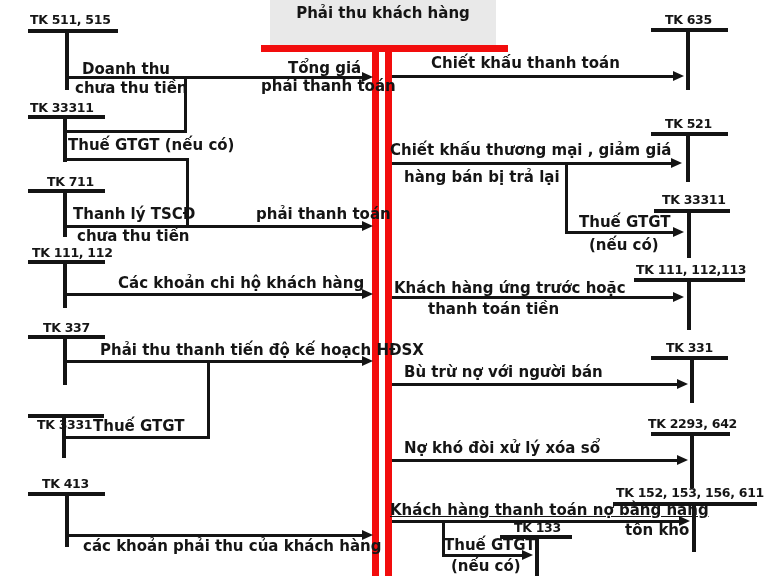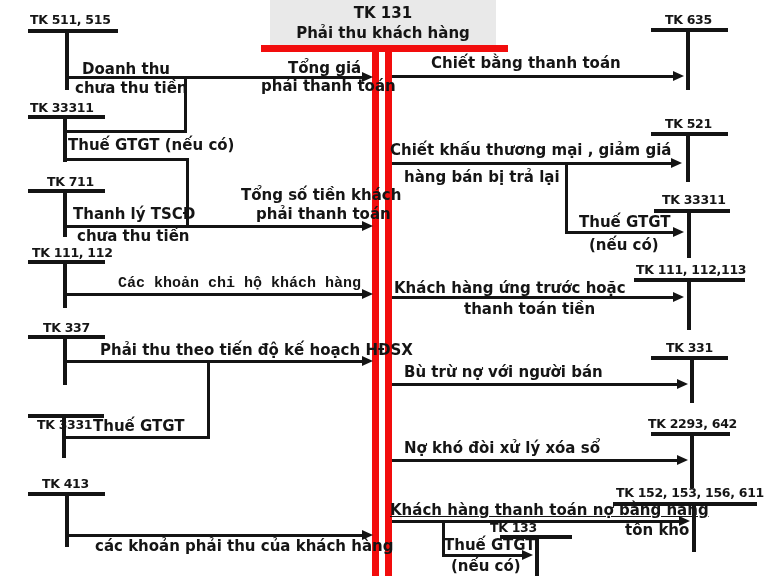--- a/index.html
+++ b/index.html
@@ -26,21 +26,20 @@
     position:absolute;left:270px;top:0;width:226px;height:45px;
     background:var(--title_bg);text-align:center;font-size:15px;line-height:20px;padding-top:3px;box-sizing:border-box;
   }
 </style>
 </head>
 <body>
 
 <div class="canvas">
 
   <div class="titlebox">
-    <div>TK 131</div>
     <div>Phải thu khách hàng</div>
   </div>
   <div class="redh" style="left:261px;top:45px;width:247px;height:7px;"></div>
   <div class="redh" style="left:372px;top:52px;width:7px;height:524px;"></div>
   <div class="redh" style="left:385px;top:52px;width:7px;height:524px;"></div>
 
   <div class="tk" style="left:30px;top:13px;">TK 511, 515</div>
   <div class="ul" style="left:28px;top:29px;width:90px;"></div>
   <div class="stem" style="left:65px;top:33px;height:57px;"></div>
 
@@ -63,61 +62,60 @@
   <div class="vl" style="left:186px;top:158px;height:69px;"></div>
 
   <div class="tk" style="left:47px;top:175px;">TK 711</div>
   <div class="ul" style="left:28px;top:189px;width:77px;"></div>
   <div class="stem" style="left:63px;top:193px;height:44px;"></div>
 
   <div class="hl" style="left:67px;top:225px;width:296px;"></div>
   <div class="ah" style="left:362px;top:221px;"></div>
   <div class="lbl" style="left:73px;top:207px;">Thanh lý TSCĐ</div>
   <div class="lbl" style="left:77px;top:229px;">chưa thu tiền</div>
-  <div class="lbl" style="left:241px;top:188px;">Tổng số tiền khách</div>
   <div class="lbl" style="left:256px;top:207px;">phải thanh toán</div>
 
   <div class="tk" style="left:32px;top:246px;">TK 111, 112</div>
   <div class="ul" style="left:28px;top:260px;width:77px;"></div>
   <div class="stem" style="left:63px;top:264px;height:44px;"></div>
 
   <div class="hl" style="left:65px;top:293px;width:298px;"></div>
   <div class="ah" style="left:362px;top:289px;"></div>
-  <div class="lbl" style="left:118px;top:276px;font-family:Liberation Mono, monospace;">Các khoản chi hộ khách hàng</div>
+  <div class="lbl" style="left:118px;top:276px;">Các khoản chi hộ khách hàng</div>
 
   <div class="tk" style="left:43px;top:321px;">TK 337</div>
   <div class="ul" style="left:28px;top:335px;width:77px;"></div>
   <div class="stem" style="left:63px;top:339px;height:46px;"></div>
 
   <div class="hl" style="left:65px;top:360px;width:298px;"></div>
   <div class="ah" style="left:362px;top:356px;"></div>
-  <div class="lbl" style="left:100px;top:343px;">Phải thu theo tiến độ kế hoạch HĐSX</div>
+  <div class="lbl" style="left:100px;top:343px;">Phải thu thanh tiến độ kế hoạch HĐSX</div>
 
   <div class="vl" style="left:207px;top:362px;height:77px;"></div>
   <div class="hl" style="left:63px;top:436px;width:147px;"></div>
 
   <div class="tk" style="left:37px;top:418px;">TK 3331</div>
   <div class="ul" style="left:28px;top:414px;width:76px;"></div>
   <div class="stem" style="left:62px;top:418px;height:40px;"></div>
   <div class="lbl" style="left:93px;top:419px;">Thuế GTGT</div>
 
   <div class="tk" style="left:42px;top:477px;">TK 413</div>
   <div class="ul" style="left:28px;top:492px;width:77px;"></div>
   <div class="stem" style="left:65px;top:496px;height:51px;"></div>
 
   <div class="hl" style="left:67px;top:534px;width:296px;"></div>
   <div class="ah" style="left:362px;top:530px;"></div>
-  <div class="lbl" style="left:95px;top:539px;">các khoản phải thu của khách hàng</div>
+  <div class="lbl" style="left:83px;top:539px;">các khoản phải thu của khách hàng</div>
 
   <div class="tk" style="left:665px;top:13px;">TK 635</div>
   <div class="ul" style="left:651px;top:28px;width:77px;"></div>
   <div class="stem" style="left:686px;top:32px;height:58px;"></div>
   <div class="hl" style="left:392px;top:75px;width:281px;"></div>
   <div class="ah" style="left:673px;top:71px;"></div>
-  <div class="lbl" style="left:431px;top:56px;">Chiết bằng thanh toán</div>
+  <div class="lbl" style="left:431px;top:56px;">Chiết khấu thanh toán</div>
 
   <div class="tk" style="left:665px;top:117px;">TK 521</div>
   <div class="ul" style="left:651px;top:132px;width:77px;"></div>
   <div class="stem" style="left:686px;top:136px;height:46px;"></div>
   <div class="hl" style="left:392px;top:162px;width:279px;"></div>
   <div class="ah" style="left:671px;top:158px;"></div>
   <div class="lbl" style="left:404px;top:170px;">hàng bán bị trả lại</div>
   <div class="lbl" style="left:390px;top:143px;">Chiết khấu thương mại , giảm giá</div>
 
   <div class="vl" style="left:565px;top:164px;height:70px;"></div>
@@ -129,21 +127,21 @@
   <div class="tk" style="left:662px;top:193px;">TK 33311</div>
   <div class="ul" style="left:654px;top:209px;width:76px;"></div>
   <div class="stem" style="left:687px;top:213px;height:45px;"></div>
 
   <div class="tk" style="left:636px;top:263px;">TK 111, 112,113</div>
   <div class="ul" style="left:634px;top:278px;width:111px;"></div>
   <div class="stem" style="left:687px;top:282px;height:48px;"></div>
   <div class="hl" style="left:392px;top:296px;width:281px;"></div>
   <div class="ah" style="left:673px;top:292px;"></div>
   <div class="lbl" style="left:394px;top:281px;">Khách hàng ứng trước hoặc</div>
-  <div class="lbl" style="left:464px;top:302px;text-align:center;">thanh toán tiền</div>
+  <div class="lbl" style="left:428px;top:302px;text-align:center;">thanh toán tiền</div>
 
   <div class="tk" style="left:666px;top:341px;">TK 331</div>
   <div class="ul" style="left:651px;top:356px;width:77px;"></div>
   <div class="stem" style="left:690px;top:360px;height:43px;"></div>
   <div class="hl" style="left:392px;top:383px;width:285px;"></div>
   <div class="ah" style="left:677px;top:379px;"></div>
   <div class="lbl" style="left:404px;top:365px;">Bù trừ nợ với người bán</div>
 
   <div class="tk" style="left:648px;top:417px;">TK 2293, 642</div>
   <div class="ul" style="left:651px;top:432px;width:79px;"></div>
@@ -159,17 +157,17 @@
   <div class="ah" style="left:679px;top:516px;"></div>
   <div class="lbl" style="left:390px;top:503px;text-decoration:underline;">Khách hàng thanh toán nợ bằng hàng</div>
   <div class="lbl" style="left:625px;top:523px;">tồn kho</div>
 
   <div class="vl" style="left:442px;top:523px;height:34px;"></div>
   <div class="hl" style="left:442px;top:554px;width:80px;"></div>
   <div class="ah" style="left:522px;top:550px;"></div>
   <div class="lbl" style="left:444px;top:538px;">Thuế GTGT</div>
   <div class="lbl" style="left:451px;top:559px;">(nếu có)</div>
 
-  <div class="tk" style="left:490px;top:521px;">TK 133</div>
+  <div class="tk" style="left:514px;top:521px;">TK 133</div>
   <div class="ul" style="left:500px;top:535px;width:72px;"></div>
   <div class="stem" style="left:535px;top:539px;height:37px;"></div>
 
 </div>
 
 </body></html>

